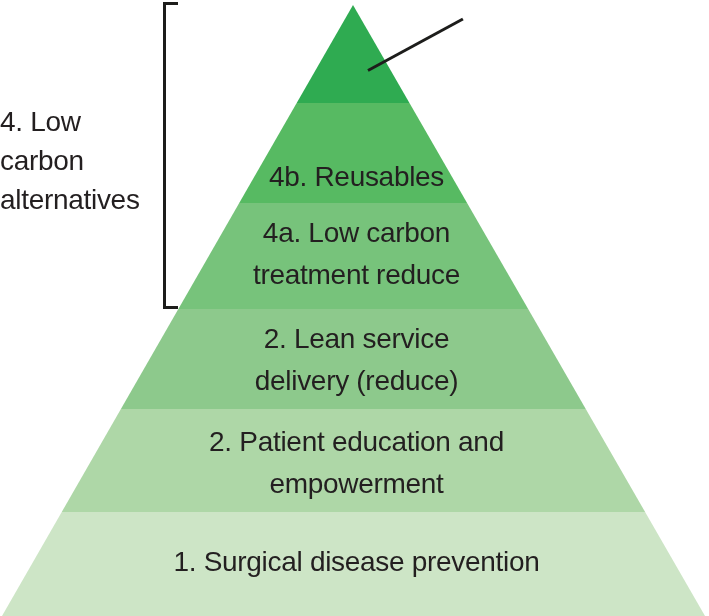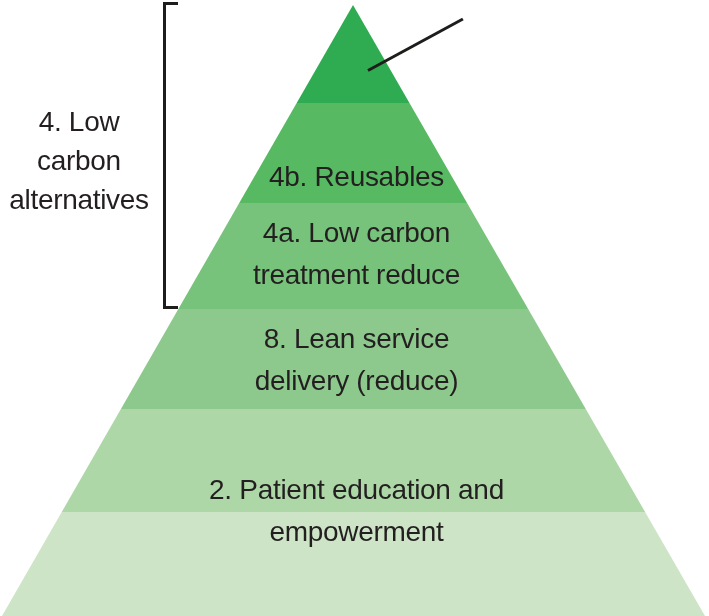--- a/index.html
+++ b/index.html
@@ -35,38 +35,37 @@
     transform: translateX(-50%);
     text-align: center;
     font-size: 28px;
     line-height: 42px;
     letter-spacing: -0.3px;
     white-space: normal;
   }
   .label-4b { top: 156px; width: 300px; }
   .label-4a { top: 212px; width: 280px; }
   .label-3  { top: 318px; width: 260px; }
-  .label-2  { top: 421px; width: 420px; margin-top: 48px; }
+  .label-2  { top: 421px; width: 420px; }
   .label-1  { top: 541px; width: 500px; }
 
   
   .bracket {
     position: absolute;
     left: 163px; top: 2px;
     width: 15px; height: 307px;
     box-sizing: border-box;
     border-left: 3px solid #1d1d1b;
     border-top: 3px solid #1d1d1b;
     border-bottom: 3px solid #1d1d1b;
   }
   .bracket-label {
     position: absolute;
     left: 0; top: 102px;
     width: 158px;
-    text-align: center;
     font-size: 28px;
     line-height: 39px;
     letter-spacing: -0.3px;
   }
 
   
   .callout-line {
     position: absolute;
     left: 368px; top: 69px;
     width: 108px; height: 3px;
@@ -94,22 +93,23 @@
     <div class="band band-4b" style="background-color: rgb(87, 186, 98);"></div>
     <div class="band band-4a" style="background-color: rgb(119, 195, 123);"></div>
     <div class="band band-3" style="background-color: rgb(141, 201, 140);"></div>
     <div class="band band-2" style="background-color: rgb(174, 215, 167);"></div>
     <div class="band band-1" style="background-color: rgb(205, 229, 198);"></div>
   </div>
 
   <div class="labels">
     <div class="band-label label-4b">4b. Reusables</div>
     <div class="band-label label-4a">4a. Low carbon treatment reduce</div>
-    <div class="band-label label-3">8. Lean service delivery (reduce)</div>
+    <div class="band-label label-3">2. Lean service delivery (reduce)</div>
     <div class="band-label label-2">2. Patient education and empowerment</div>
+    <div class="band-label label-1">1. Surgical disease prevention</div>
   </div>
 
   <div class="bracket"></div>
   <div class="bracket-label">4. Low carbon alternatives</div>
 
   <div class="callout-line"></div>
 
 </div>
 
 </body></html>

